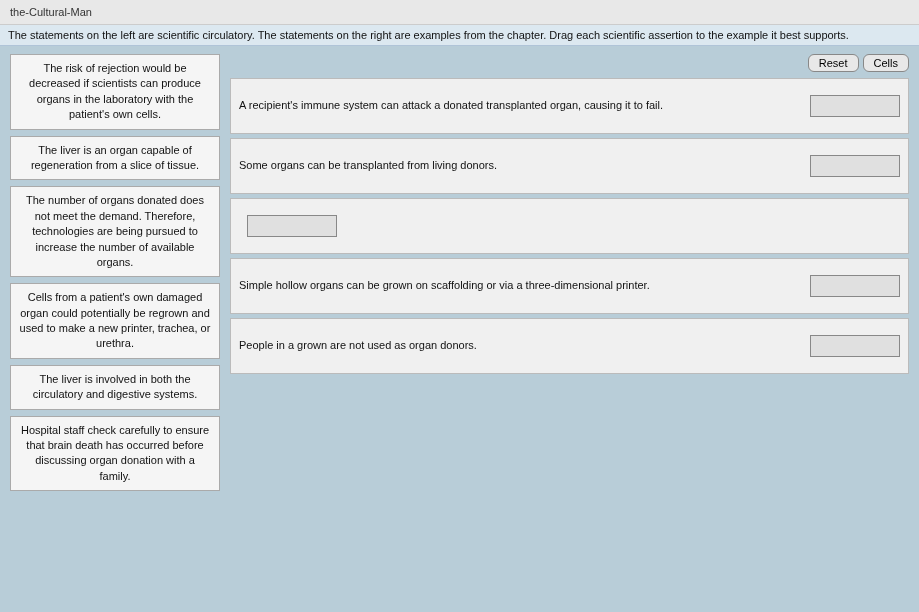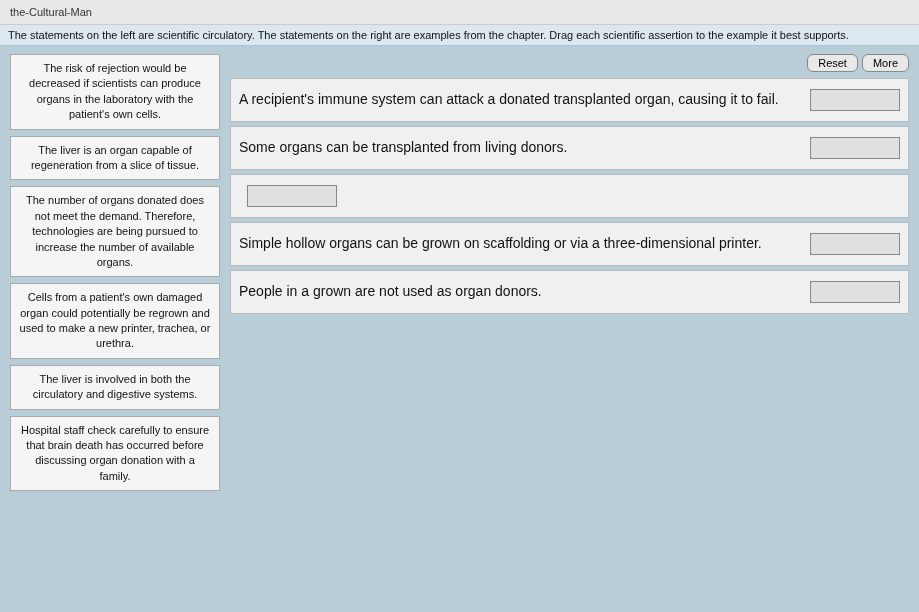--- a/index.html
+++ b/index.html
@@ -72,25 +72,25 @@
       text-align: right;
     }
     .example-rows {
       display: flex;
       flex-direction: column;
       gap: 4px;
     }
     .example-row {
       background: #f0f0f0;
       border: 1px solid #bbb;
-      padding: 10px 8px;
+      padding: 16px 8px;
       display: flex;
       align-items: center;
       justify-content: space-between;
-      font-size: 14px;
+      font-size: 11px;
       color: #111;
       min-height: 36px;
     }
     .example-row .example-text {
       flex: 1;
       line-height: 1.4;
     }
     .drop-box {
       width: 90px;
       height: 22px;
@@ -118,21 +118,21 @@
       <div class="assertion-card">The liver is an organ capable of regeneration from a slice of tissue.</div>
       <div class="assertion-card">The number of organs donated does not meet the demand. Therefore, technologies are being pursued to increase the number of available organs.</div>
       <div class="assertion-card">Cells from a patient's own damaged organ could potentially be regrown and used to make a new printer, trachea, or urethra.</div>
       <div class="assertion-card">The liver is involved in both the circulatory and digestive systems.</div>
       <div class="assertion-card">Hospital staff check carefully to ensure that brain death has occurred before discussing organ donation with a family.</div>
     </div>
 
   <div class="right-column">
     <div class="right-header">
       <button class="btn">Reset</button>
-      <button class="btn">More</button>
+      <button class="btn">Cells</button>
     </div>
     <div class="example-rows" id="example-rows">
     <div class="example-row">
           <span class="example-text">A recipient's immune system can attack a donated transplanted organ, causing it to fail.</span>
           <div class="drop-box"></div>
         </div>
         <div class="example-row">
           <span class="example-text">Some organs can be transplanted from living donors.</span>
           <div class="drop-box"></div>
         </div>

